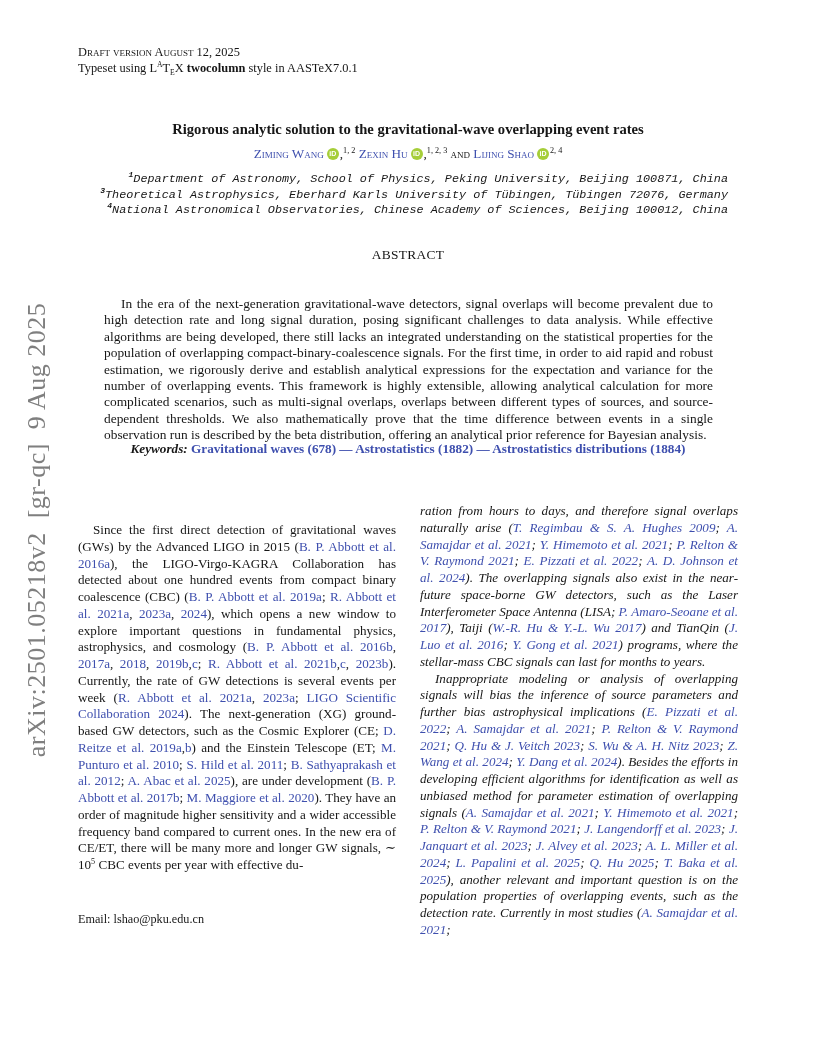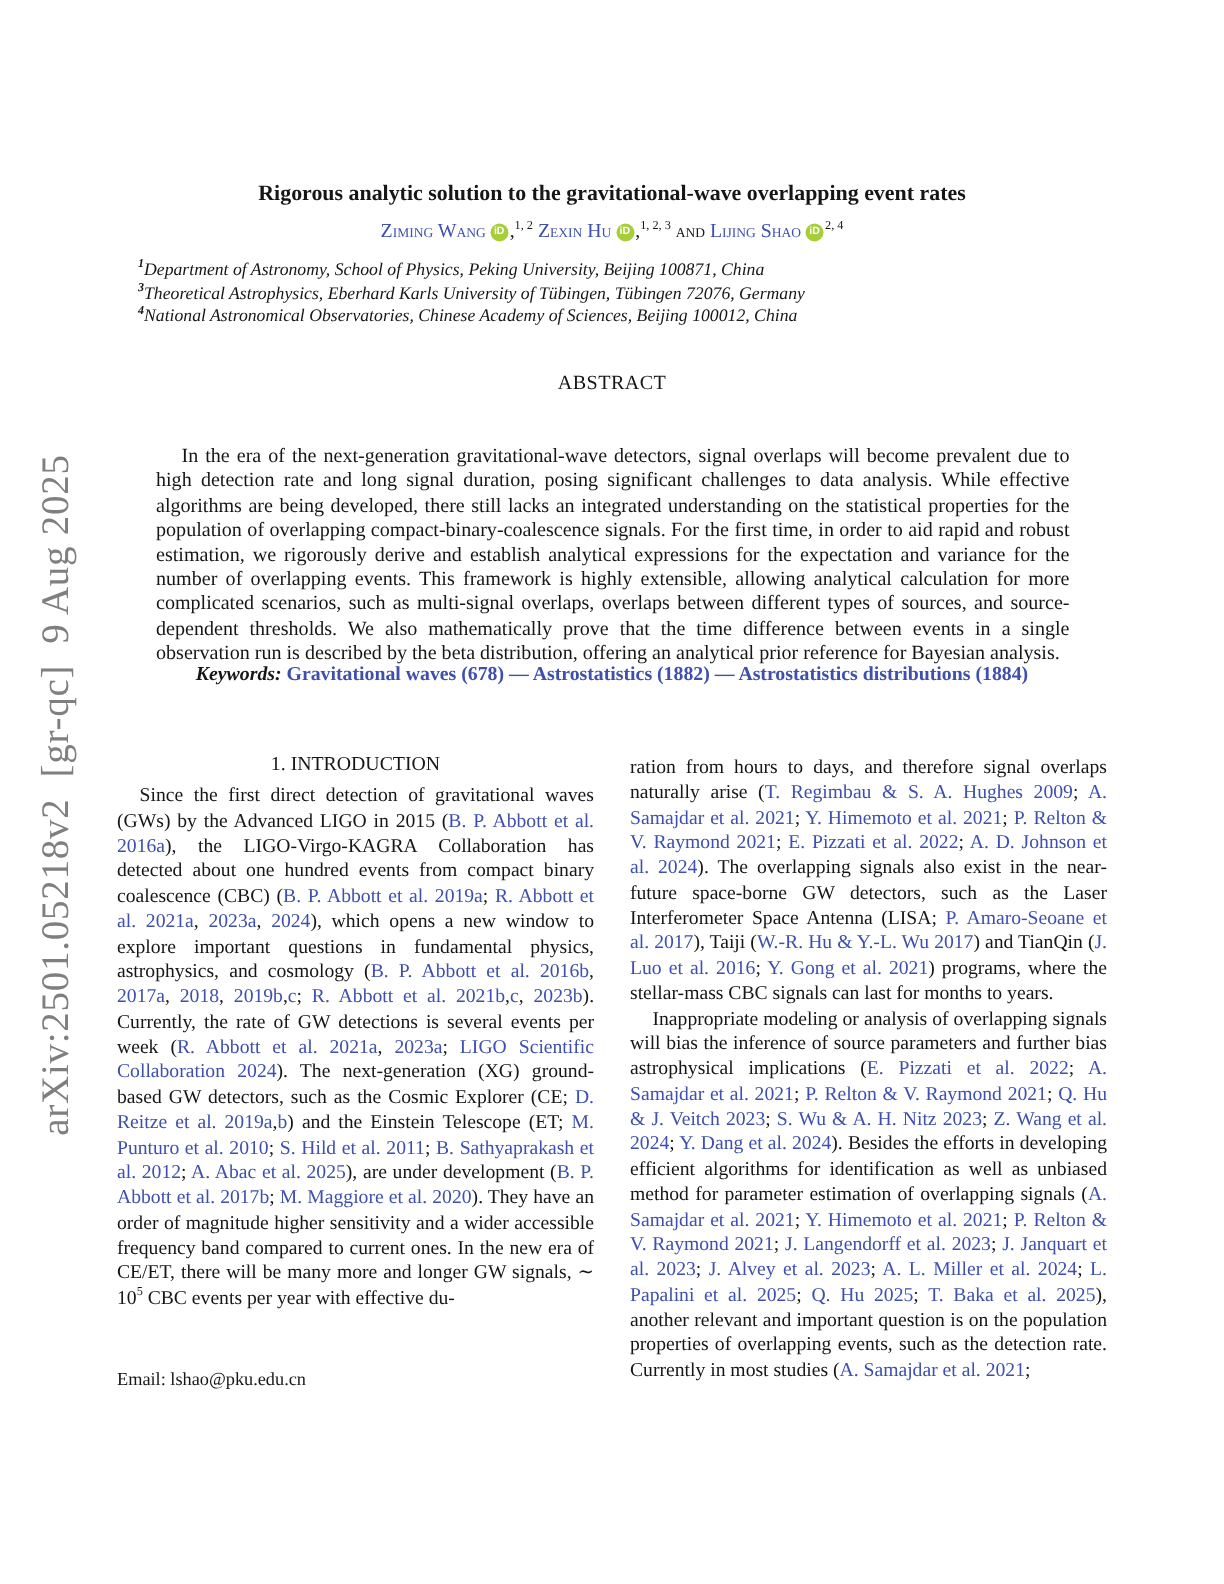--- a/index.html
+++ b/index.html
@@ -34,67 +34,70 @@
     position:absolute;top:146px;left:78px;width:660px;text-align:center;
     font-variant:small-caps;font-size:13.2px;
   }
   .orcid{
     display:inline-block;width:12px;height:12px;border-radius:50%;
     background:var(--orcid-color);color:#ffffff;font-size:7px;line-height:12px;
     text-align:center;font-family:"Liberation Sans",sans-serif;font-weight:bold;
     font-variant:normal;vertical-align:2px;margin:0 1px 0 3px;
   }
   .affils{
-    position:absolute;top:172px;left:92px;width:660px;text-align:left;
-    font-style:italic;font-size:11.8px;line-height:15.6px;
+    position:absolute;top:172px;left:68px;width:660px;text-align:right;
+    font-style:italic;font-size:11.8px;line-height:15.6px;font-family:Liberation Mono, monospace;
   }
   .affils sup{font-weight:bold;font-size:8px;}
   .abstract-heading{position:absolute;top:247px;left:78px;width:660px;text-align:center;font-size:13.4px;letter-spacing:0.3px;}
   .abstract-body{
     position:absolute;top:267px;left:104px;width:609px;
     font-size:13.4px;line-height:16.4px;text-align:justify;text-indent:17px;
     hyphens:auto;margin-top:29px;-webkit-hyphens:auto;
   }
   .keywords{position:absolute;top:441px;left:96px;width:624px;text-align:center;font-size:13.2px;font-weight:bold;}
   .section-heading{position:absolute;top:501px;left:78px;width:318px;text-align:center;font-size:13.2px;}
   .col{
     position:absolute;width:318px;font-size:13.1px;line-height:16.75px;
     text-align:justify;hyphens:auto;-webkit-hyphens:auto;
   }
   .col-left{top:522px;left:78px;}
-  .col-right{top:503px;left:420px;}
+  .col-right{top:503px;left:420px;font-style:italic;}
   .par{text-indent:15px;}
   .par.noindent{text-indent:0;}
   .footnote{position:absolute;top:911px;left:78px;width:318px;font-size:12.2px;line-height:16px;text-align:left;}
 </style>
 </head>
 <body>
 
 <div class="page">
 
   <div class="arxiv-stamp">arXiv:2501.05218v2  [gr-qc]  9 Aug 2025</div>
 
+  <div class="header">
+    <div class="sc">Draft version August 12, 2025</div>
+    <div><span>Typeset using L</span><sup>A</sup><span>T</span><sub>E</sub><span>X </span><span class="b">twocolumn</span><span> style in AASTeX7.0.1</span></div>
+  </div>
 
   <div class="title">Rigorous analytic solution to the gravitational-wave overlapping event rates</div>
 
   <div class="authors"><span class="name">Ziming Wang</span><span class="orcid">iD</span><span>,</span><sup>1, 2</sup><span> </span><span class="name">Zexin Hu</span><span class="orcid">iD</span><span>,</span><sup>1, 2, 3</sup><span> and </span><span class="name">Lijing Shao</span><span class="orcid">iD</span><sup>2, 4</sup></div>
 
   <div class="affils">
     <div><sup>1</sup><span>Department of Astronomy, School of Physics, Peking University, Beijing 100871, China</span></div>
     <div><sup>3</sup><span>Theoretical Astrophysics, Eberhard Karls University of Tübingen, Tübingen 72076, Germany</span></div>
     <div><sup>4</sup><span>National Astronomical Observatories, Chinese Academy of Sciences, Beijing 100012, China</span></div>
   </div>
 
   <div class="abstract-heading">ABSTRACT</div>
 
   <div class="abstract-body">In the era of the next-generation gravitational-wave detectors, signal overlaps will become prevalent due to high detection rate and long signal duration, posing significant challenges to data analysis. While effective algorithms are being developed, there still lacks an integrated understanding on the statistical properties for the population of overlapping compact-binary-coalescence signals. For the first time, in order to aid rapid and robust estimation, we rigorously derive and establish analytical expressions for the expectation and variance for the number of overlapping events. This framework is highly extensible, allowing analytical calculation for more complicated scenarios, such as multi-signal overlaps, overlaps between different types of sources, and source-dependent thresholds. We also mathematically prove that the time difference between events in a single observation run is described by the beta distribution, offering an analytical prior reference for Bayesian analysis.</div>
 
   <div class="keywords"><span class="i">Keywords: </span><span class="kw">Gravitational waves (678)</span><span class="kw"> — </span><span class="kw">Astrostatistics (1882)</span><span class="kw"> — </span><span class="kw">Astrostatistics distributions (1884)</span></div>
 
-  <div class="section-heading">1. INTRODUCTION</div>
 
   <div class="col col-left">
     <div class="par"><span>Since the first direct detection of gravitational waves (GWs) by the Advanced LIGO in 2015 (</span><span class="cite">B. P. Abbott et al. 2016a</span><span>), the LIGO-Virgo-KAGRA Collaboration has detected about one hundred events from compact binary coalescence (CBC) (</span><span class="cite">B. P. Abbott et al. 2019a</span><span>; </span><span class="cite">R. Abbott et al. 2021a</span><span>, </span><span class="cite">2023a</span><span>, </span><span class="cite">2024</span><span>), which opens a new window to explore important questions in fundamental physics, astrophysics, and cosmology (</span><span class="cite">B. P. Abbott et al. 2016b</span><span>, </span><span class="cite">2017a</span><span>, </span><span class="cite">2018</span><span>, </span><span class="cite">2019b</span><span>,</span><span class="cite">c</span><span>; </span><span class="cite">R. Abbott et al. 2021b</span><span>,</span><span class="cite">c</span><span>, </span><span class="cite">2023b</span><span>). Currently, the rate of GW detections is several events per week (</span><span class="cite">R. Abbott et al. 2021a</span><span>, </span><span class="cite">2023a</span><span>; </span><span class="cite">LIGO Scientific Collaboration 2024</span><span>). The next-generation (XG) ground-based GW detectors, such as the Cosmic Explorer (CE; </span><span class="cite">D. Reitze et al. 2019a</span><span>,</span><span class="cite">b</span><span>) and the Einstein Telescope (ET; </span><span class="cite">M. Punturo et al. 2010</span><span>; </span><span class="cite">S. Hild et al. 2011</span><span>; </span><span class="cite">B. Sathyaprakash et al. 2012</span><span>; </span><span class="cite">A. Abac et al. 2025</span><span>), are under development (</span><span class="cite">B. P. Abbott et al. 2017b</span><span>; </span><span class="cite">M. Maggiore et al. 2020</span><span>). They have an order of magnitude higher sensitivity and a wider accessible frequency band compared to current ones. In the new era of CE/ET, there will be many more and longer GW signals, ∼ 10</span><sup>5</sup><span> CBC events per year with effective du-</span></div>
   </div>
 
   <div class="col col-right">
     <div class="par noindent"><span>ration from hours to days, and therefore signal overlaps naturally arise (</span><span class="cite">T. Regimbau &amp; S. A. Hughes 2009</span><span>; </span><span class="cite">A. Samajdar et al. 2021</span><span>; </span><span class="cite">Y. Himemoto et al. 2021</span><span>; </span><span class="cite">P. Relton &amp; V. Raymond 2021</span><span>; </span><span class="cite">E. Pizzati et al. 2022</span><span>; </span><span class="cite">A. D. Johnson et al. 2024</span><span>). The overlapping signals also exist in the near-future space-borne GW detectors, such as the Laser Interferometer Space Antenna (LISA; </span><span class="cite">P. Amaro-Seoane et al. 2017</span><span>), Taiji (</span><span class="cite">W.-R. Hu &amp; Y.-L. Wu 2017</span><span>) and TianQin (</span><span class="cite">J. Luo et al. 2016</span><span>; </span><span class="cite">Y. Gong et al. 2021</span><span>) programs, where the stellar-mass CBC signals can last for months to years.</span></div>
     <div class="par"><span>Inappropriate modeling or analysis of overlapping signals will bias the inference of source parameters and further bias astrophysical implications (</span><span class="cite">E. Pizzati et al. 2022</span><span>; </span><span class="cite">A. Samajdar et al. 2021</span><span>; </span><span class="cite">P. Relton &amp; V. Raymond 2021</span><span>; </span><span class="cite">Q. Hu &amp; J. Veitch 2023</span><span>; </span><span class="cite">S. Wu &amp; A. H. Nitz 2023</span><span>; </span><span class="cite">Z. Wang et al. 2024</span><span>; </span><span class="cite">Y. Dang et al. 2024</span><span>). Besides the efforts in developing efficient algorithms for identification as well as unbiased method for parameter estimation of overlapping signals (</span><span class="cite">A. Samajdar et al. 2021</span><span>; </span><span class="cite">Y. Himemoto et al. 2021</span><span>; </span><span class="cite">P. Relton &amp; V. Raymond 2021</span><span>; </span><span class="cite">J. Langendorff et al. 2023</span><span>; </span><span class="cite">J. Janquart et al. 2023</span><span>; </span><span class="cite">J. Alvey et al. 2023</span><span>; </span><span class="cite">A. L. Miller et al. 2024</span><span>; </span><span class="cite">L. Papalini et al. 2025</span><span>; </span><span class="cite">Q. Hu 2025</span><span>; </span><span class="cite">T. Baka et al. 2025</span><span>), another relevant and important question is on the population properties of overlapping events, such as the detection rate. Currently in most studies (</span><span class="cite">A. Samajdar et al. 2021</span><span>;</span></div>
   </div>
 

